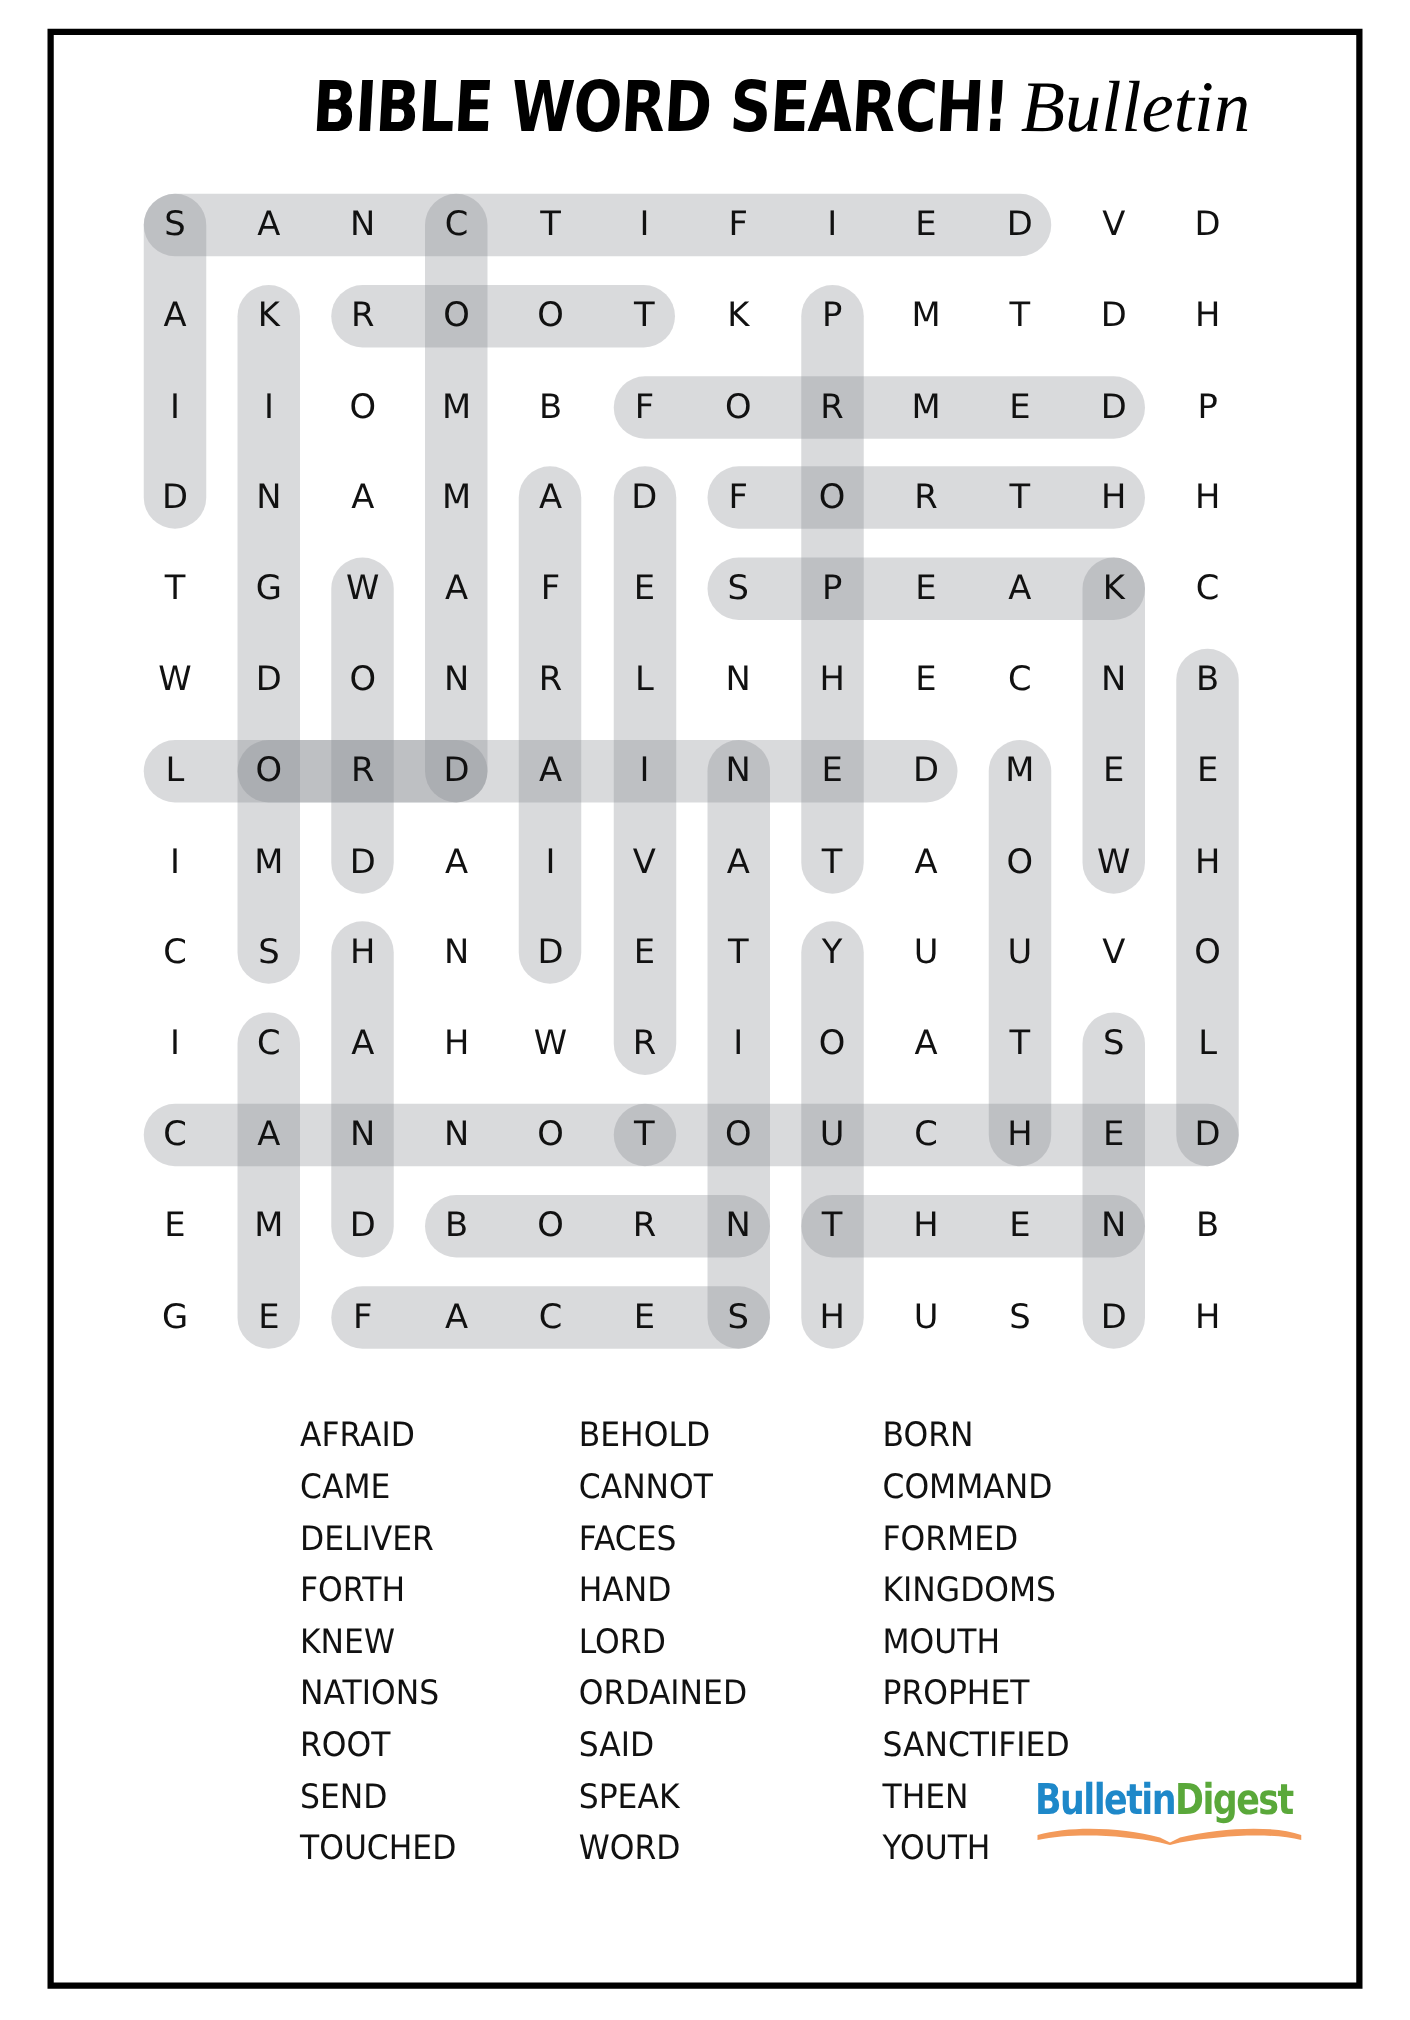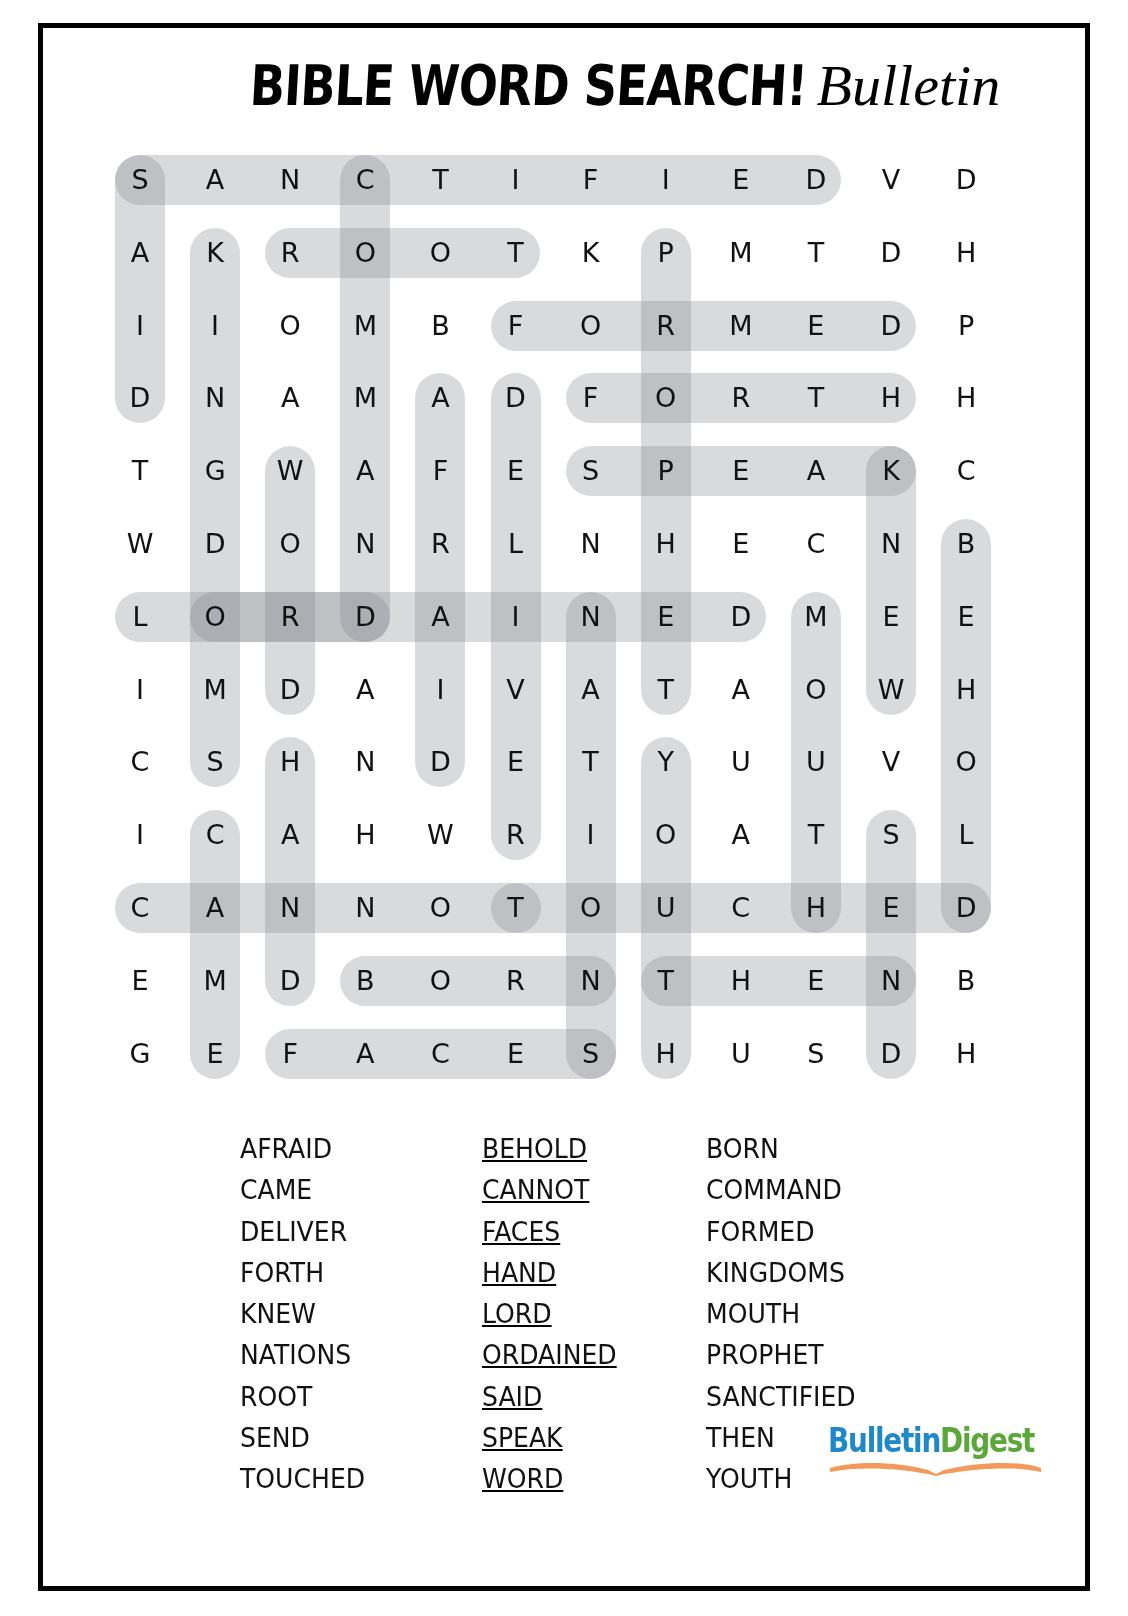--- a/index.html
+++ b/index.html
@@ -251,21 +251,21 @@
       <div class="word">AFRAID</div>
       <div class="word">CAME</div>
       <div class="word">DELIVER</div>
       <div class="word">FORTH</div>
       <div class="word">KNEW</div>
       <div class="word">NATIONS</div>
       <div class="word">ROOT</div>
       <div class="word">SEND</div>
       <div class="word">TOUCHED</div>
     </div>
-    <div class="word-col" style="left: 242px; text-decoration: underline;">
+    <div class="word-col" style="left: 223px;">
       <div class="word">BEHOLD</div>
       <div class="word">CANNOT</div>
       <div class="word">FACES</div>
       <div class="word">HAND</div>
       <div class="word">LORD</div>
       <div class="word">ORDAINED</div>
       <div class="word">SAID</div>
       <div class="word">SPEAK</div>
       <div class="word">WORD</div>
     </div>

